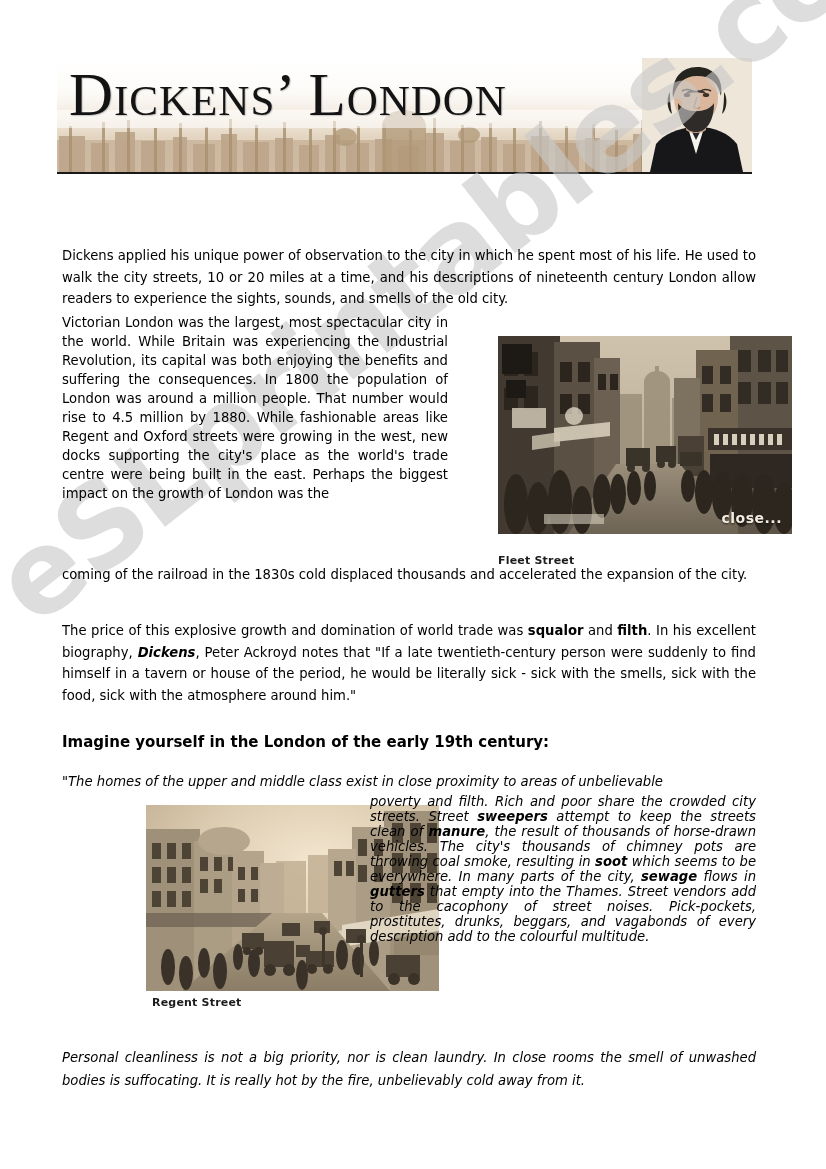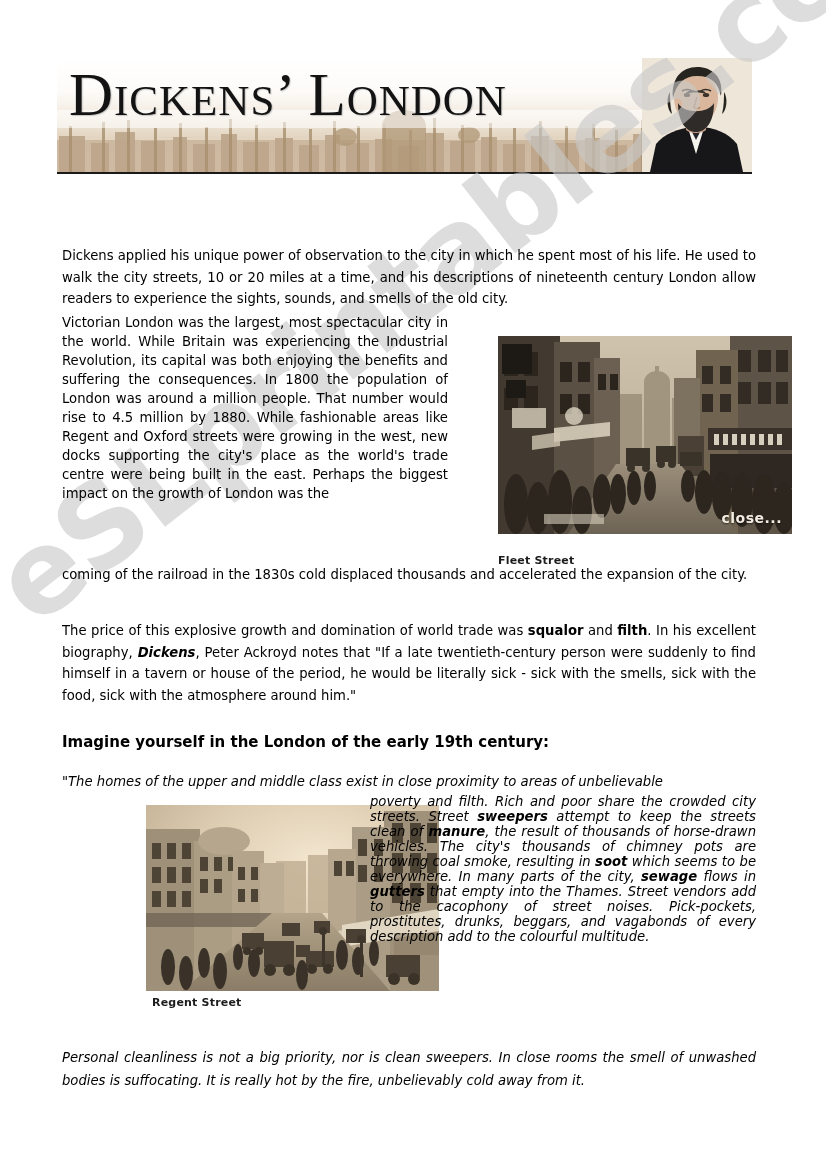--- a/index.html
+++ b/index.html
@@ -331,21 +331,21 @@
     <p class="para p-cont">coming of the railroad in the 1830s cold displaced thousands and accelerated the expansion of the city.</p>
 
     <p class="para p-price"><span>The price of this explosive growth and domination of world trade was </span><b>squalor</b><span> and </span><b>filth</b><span>. In his excellent biography, </span><b style="font-style:italic">Dickens</b><span>, Peter Ackroyd notes that "If a late twentieth-century person were suddenly to find himself in a tavern or house of the period, he would be literally sick - sick with the smells, sick with the food, sick with the atmosphere around him."</span></p>
 
     <p class="heading">Imagine yourself in the London of the early 19th century:</p>
 
     <p class="quote-lead">"The homes of the upper and middle class exist in close proximity to areas of unbelievable</p>
 
     <p class="quote-body"><span>poverty and filth. Rich and poor share the crowded city streets. Street </span><b>sweepers</b><span> attempt to keep the streets clean of </span><b>manure</b><span>, the result of thousands of horse-drawn vehicles. The city's thousands of chimney pots are throwing coal smoke, resulting in </span><b>soot</b><span> which seems to be everywhere. In many parts of the city, </span><b>sewage</b><span> flows in </span><b>gutters</b><span> that empty into the Thames. Street vendors add to the cacophony of street noises. Pick-pockets, prostitutes, drunks, beggars, and vagabonds of every description add to the colourful multitude.</span></p>
 
-    <p class="p-final">Personal cleanliness is not a big priority, nor is clean sweepers. In close rooms the smell of unwashed bodies is suffocating. It is really hot by the fire, unbelievably cold away from it.</p>
+    <p class="p-final">Personal cleanliness is not a big priority, nor is clean laundry. In close rooms the smell of unwashed bodies is suffocating. It is really hot by the fire, unbelievably cold away from it.</p>
   </div>
 
   <figure class="fig fig-fleet">
     <div class="photo">
       <svg viewBox="0 0 294 198" preserveAspectRatio="none" style="display:block;width:100%;height:100%">
         <defs>
           <linearGradient id="fsSky" x1="0" y1="0" x2="0" y2="1">
             <stop offset="0%" stop-color="#cfc3ae"></stop>
             <stop offset="55%" stop-color="#bfb39c"></stop>
             <stop offset="100%" stop-color="#a89b84"></stop>

